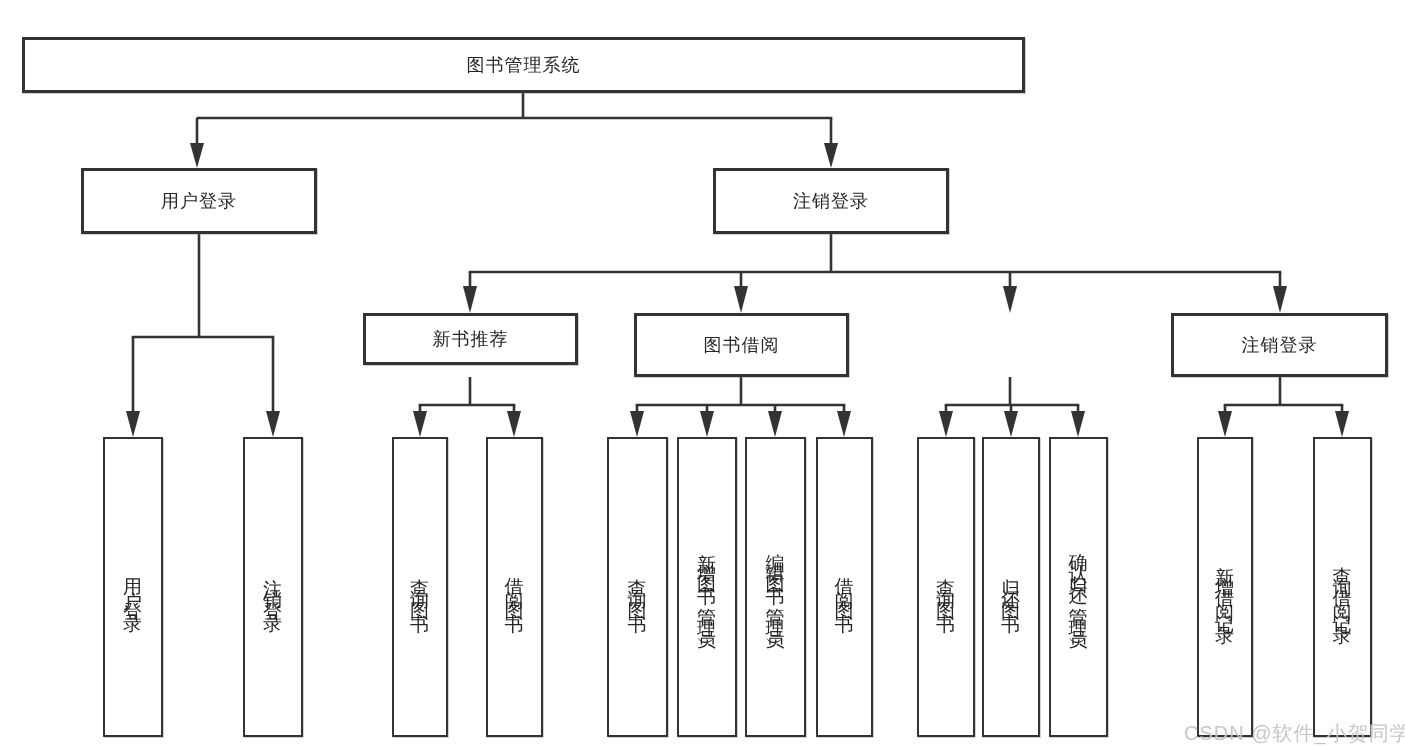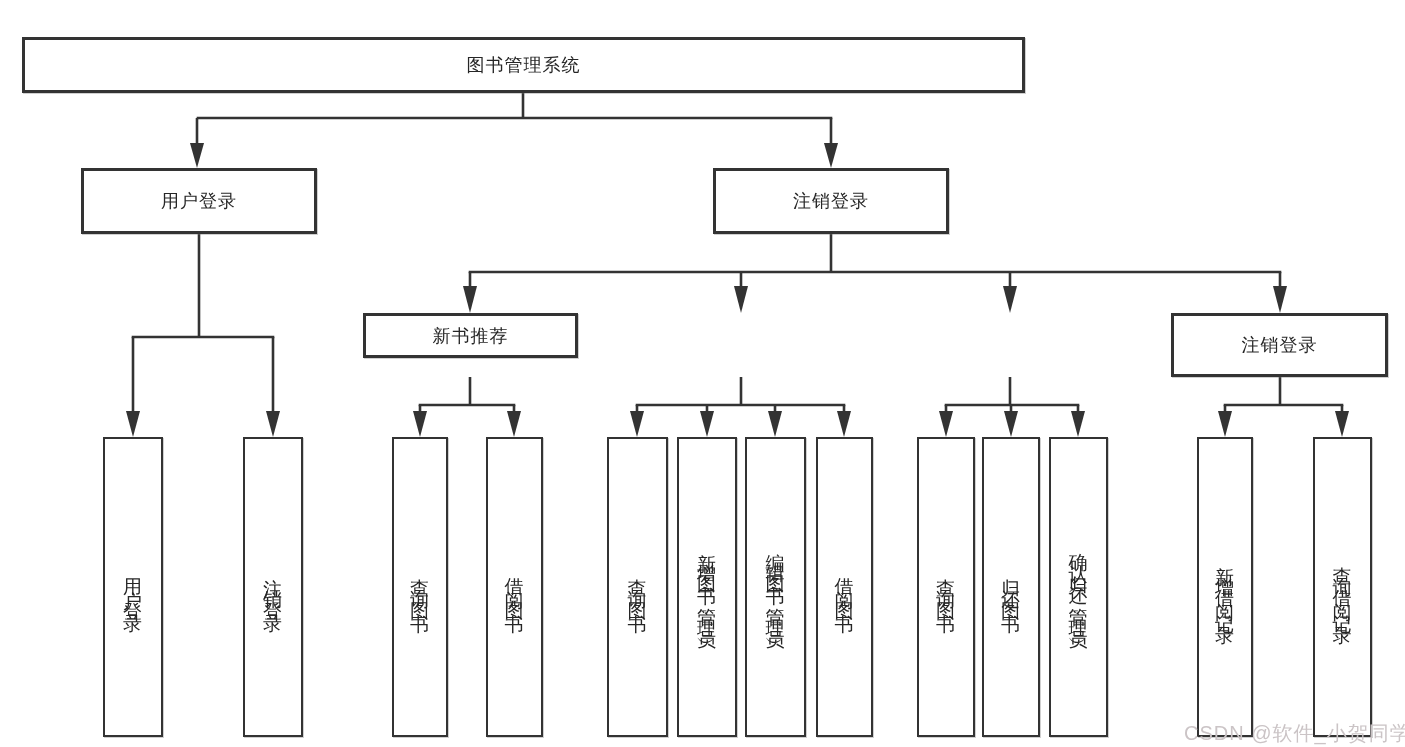--- a/index.html
+++ b/index.html
@@ -111,21 +111,22 @@
       <polygon points="1218,411 1232,411 1225,437"></polygon>
       <polygon points="1335,411 1349,411 1342,437"></polygon>
     </g>
   </svg>
 
   <div class="hbox" style="left:22px; top:14px; width:1003px; height:56px;margin-top:23px;">图书管理系统</div>
 
   <div class="hbox" style="left:81px; top:168px; width:236px; height:66px;">用户登录</div>
   <div class="hbox" style="left:713px; top:168px; width:236px; height:66px;">注销登录</div>
 
-  <div class="hbox" style="left:363px; top:313px; width:215px; height:45px;">新书推荐</div>
+  <div class="hbox" style="left:363px; top:313px; width:215px; height:52px;">新书推荐</div>
+  <div class="hbox" style="left:634px; top:313px; width:215px; height:64px;">图书借阅</div>
   <div class="hbox" style="left:1171px; top:313px; width:217px; height:64px;">注销登录</div>
 
   <div class="leaf" style="left:103px; width:60px;">
     <span class="vtext">用户登录</span>
   </div>
   <div class="leaf" style="left:243px; width:60px;">
     <span class="vtext">注销登录</span>
   </div>
 
   <div class="leaf" style="left:392px; width:56px;">

